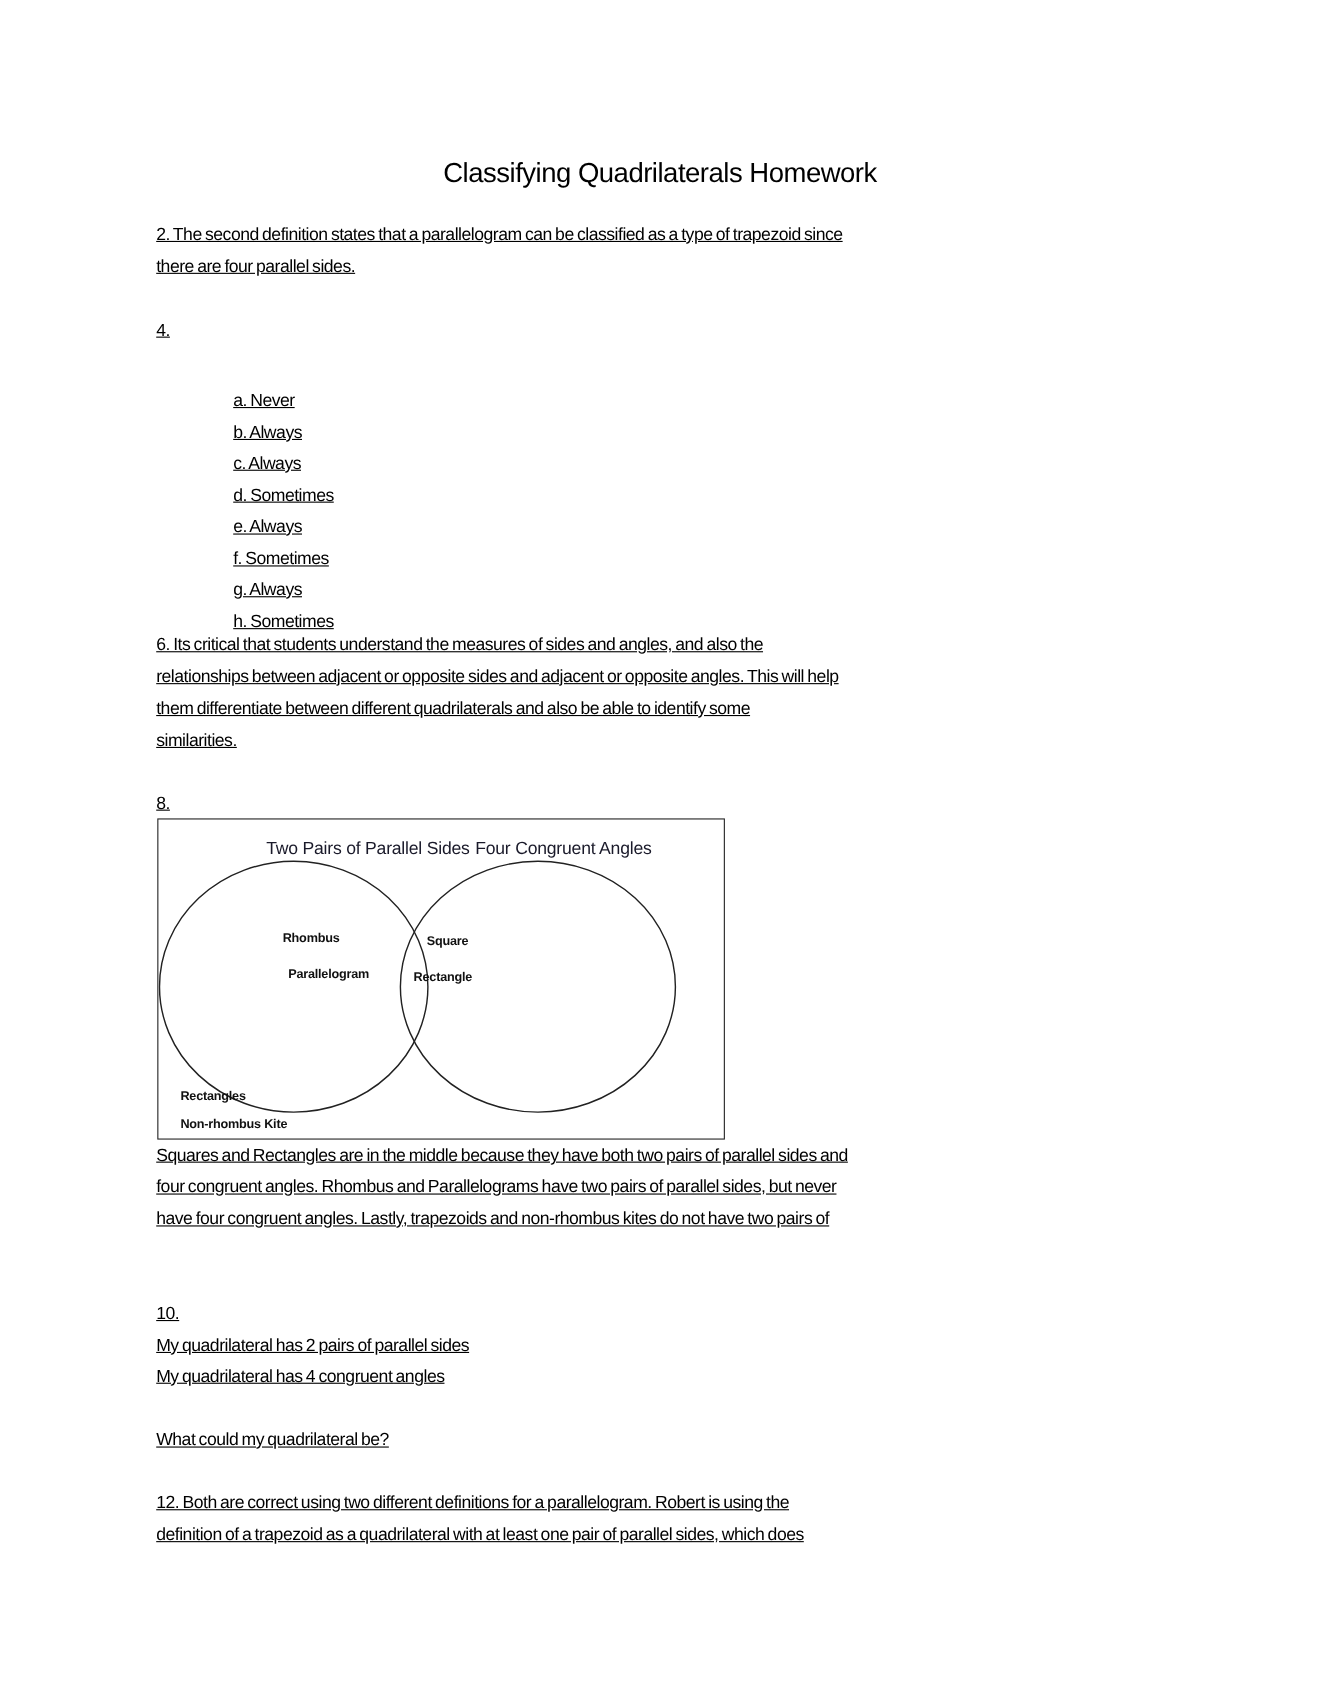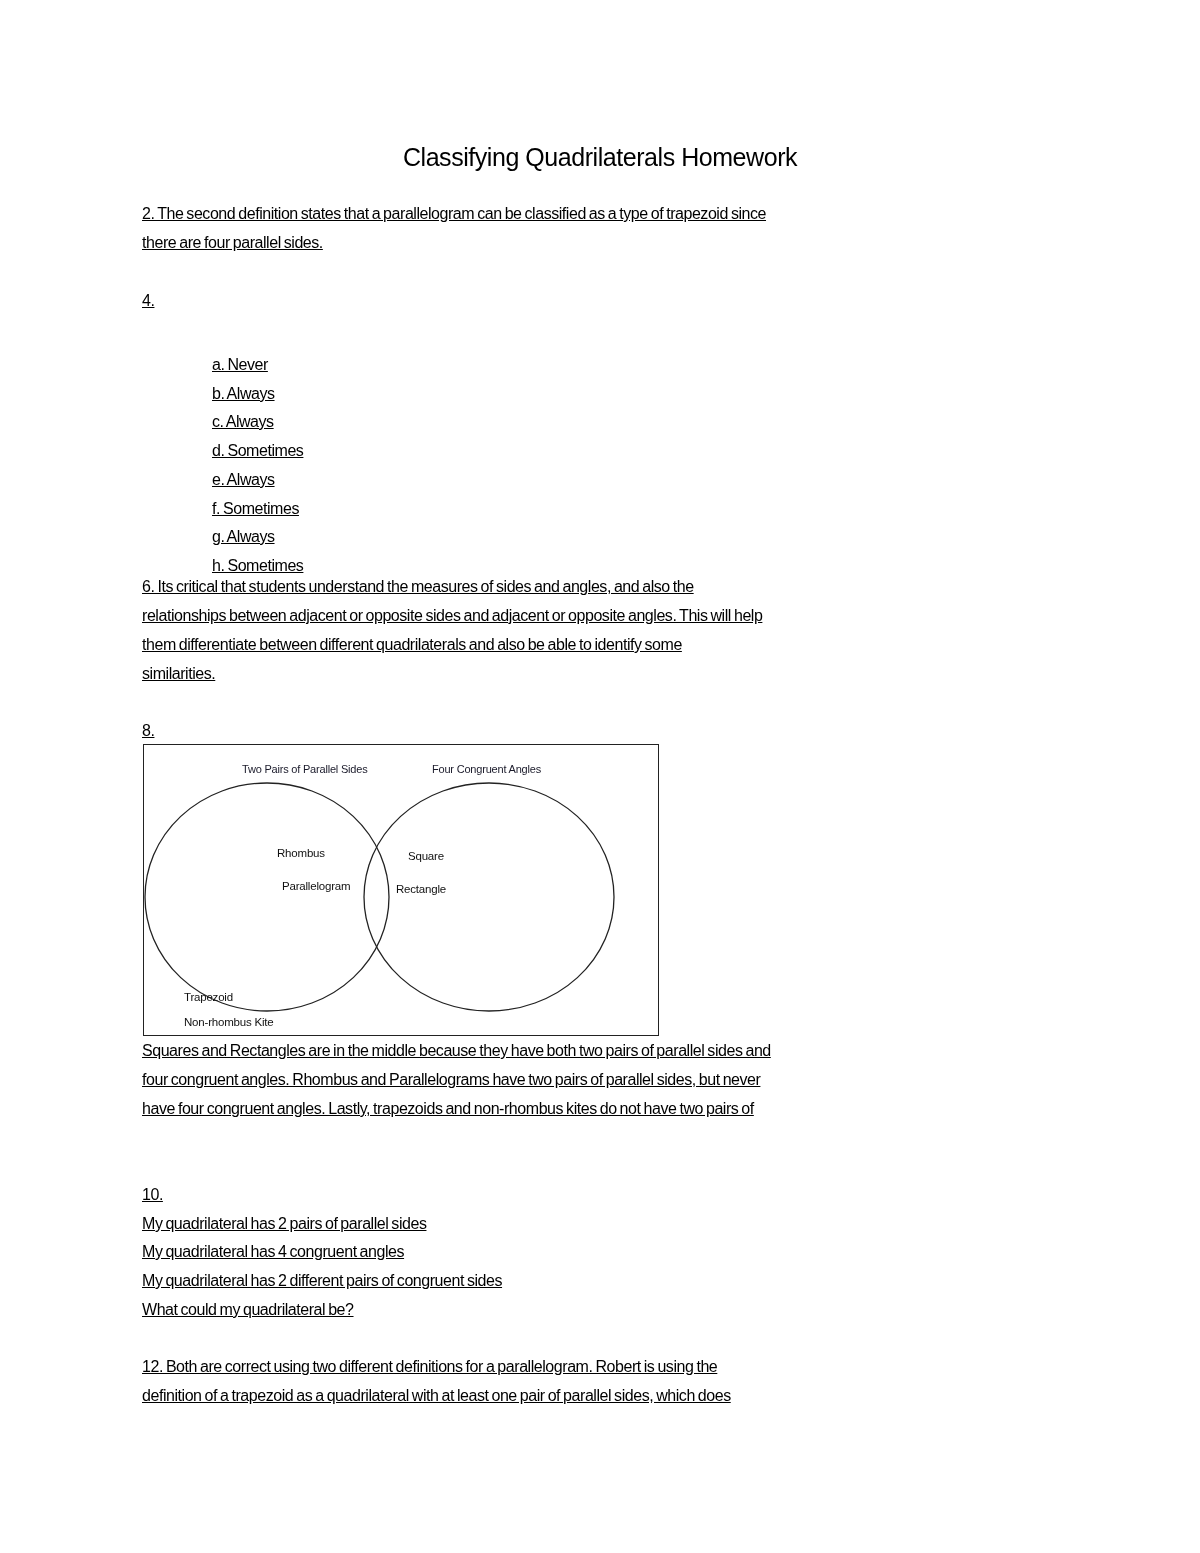--- a/index.html
+++ b/index.html
@@ -13,23 +13,23 @@
       white-space: nowrap; letter-spacing: -0.45px; word-spacing: -1px; text-decoration: underline;
     }
     .title { position: absolute; top: 143px; left: 0; width: 1200px; text-align: center; font-size: 25px; line-height: 28px; letter-spacing: -0.45px; }
     .indent { left: 212px; margin-top: 36px; }
     .venn-box {
       position: absolute; left: 143px; top: 744px; width: 516px; height: 292px;
       border: 1.5px solid #222; box-sizing: border-box;
     }
     .venn-box svg { position: absolute; left: 0; top: 0; }
     .venn-label {
-      position: absolute; font-size: 11px; white-space: nowrap; color: #1a1a2a; letter-spacing: -0.2px; text-align: center;
+      position: absolute; font-size: 16px; white-space: nowrap; color: #1a1a2a; letter-spacing: -0.2px; text-align: center;
     }
-    .venn-item { position: absolute; font-size: 11.5px; font-weight: normal; white-space: nowrap; color: #111; letter-spacing: -0.2px; margin-left: 20px; }
+    .venn-item { position: absolute; font-size: 11.5px; font-weight: bold; white-space: nowrap; color: #111; letter-spacing: -0.2px; }
   </style>
 </head>
 <body>
 
 <div class="page">
 
   <div class="title">Classifying Quadrilaterals Homework</div>
 
   <div class="line" style="top:200px">2. The second definition states that a parallelogram can be classified as a type of trapezoid since</div>
   <div class="line" style="top:229px">there are four parallel sides.</div>
@@ -58,30 +58,29 @@
     </svg>
     <div class="venn-label" style="left:98px; top:18px;">Two Pairs of Parallel Sides</div>
     <div class="venn-label" style="left:288px; top:18px;">Four Congruent Angles</div>
 
     <div class="venn-item" style="left:113px; top:102px;">Rhombus</div>
     <div class="venn-item" style="left:98px; top:135px;padding-left:20px;">Parallelogram</div>
 
     <div class="venn-item" style="left:244px; top:105px;">Square</div>
     <div class="venn-item" style="left:232px; top:138px;">Rectangle</div>
 
-    <div class="venn-item" style="left:20px; top:246px;">Trapezoid</div>
+    <div class="venn-item" style="left:20px; top:246px;">Rectangles</div>
     <div class="venn-item" style="left:20px; top:271px;">Non-rhombus Kite</div>
   </div>
 
   <div class="line" style="top:1066px">four congruent angles. Rhombus and Parallelograms have two pairs of parallel sides, but never</div>
   <div class="line" style="top:1037px">Squares and Rectangles are in the middle because they have both two pairs of parallel sides and</div>
   <div class="line" style="top:1095px">have four congruent angles. Lastly, trapezoids and non-rhombus kites do not have two pairs of</div>
 
   <div class="line" style="top:1181px">10.</div>
   <div class="line" style="top:1210px">My quadrilateral has 2 pairs of parallel sides</div>
   <div class="line" style="top:1238px">My quadrilateral has 4 congruent angles</div>
-  <div class="line" style="top:1267px">My quadrilateral has 2 different pairs of congruent sides</div>
   <div class="line" style="top:1296px">What could my quadrilateral be?</div>
 
   <div class="line" style="top:1353px">12. Both are correct using two different definitions for a parallelogram. Robert is using the</div>
   <div class="line" style="top:1382px">definition of a trapezoid as a quadrilateral with at least one pair of parallel sides, which does</div>
 
 </div>
 
 </body></html>

